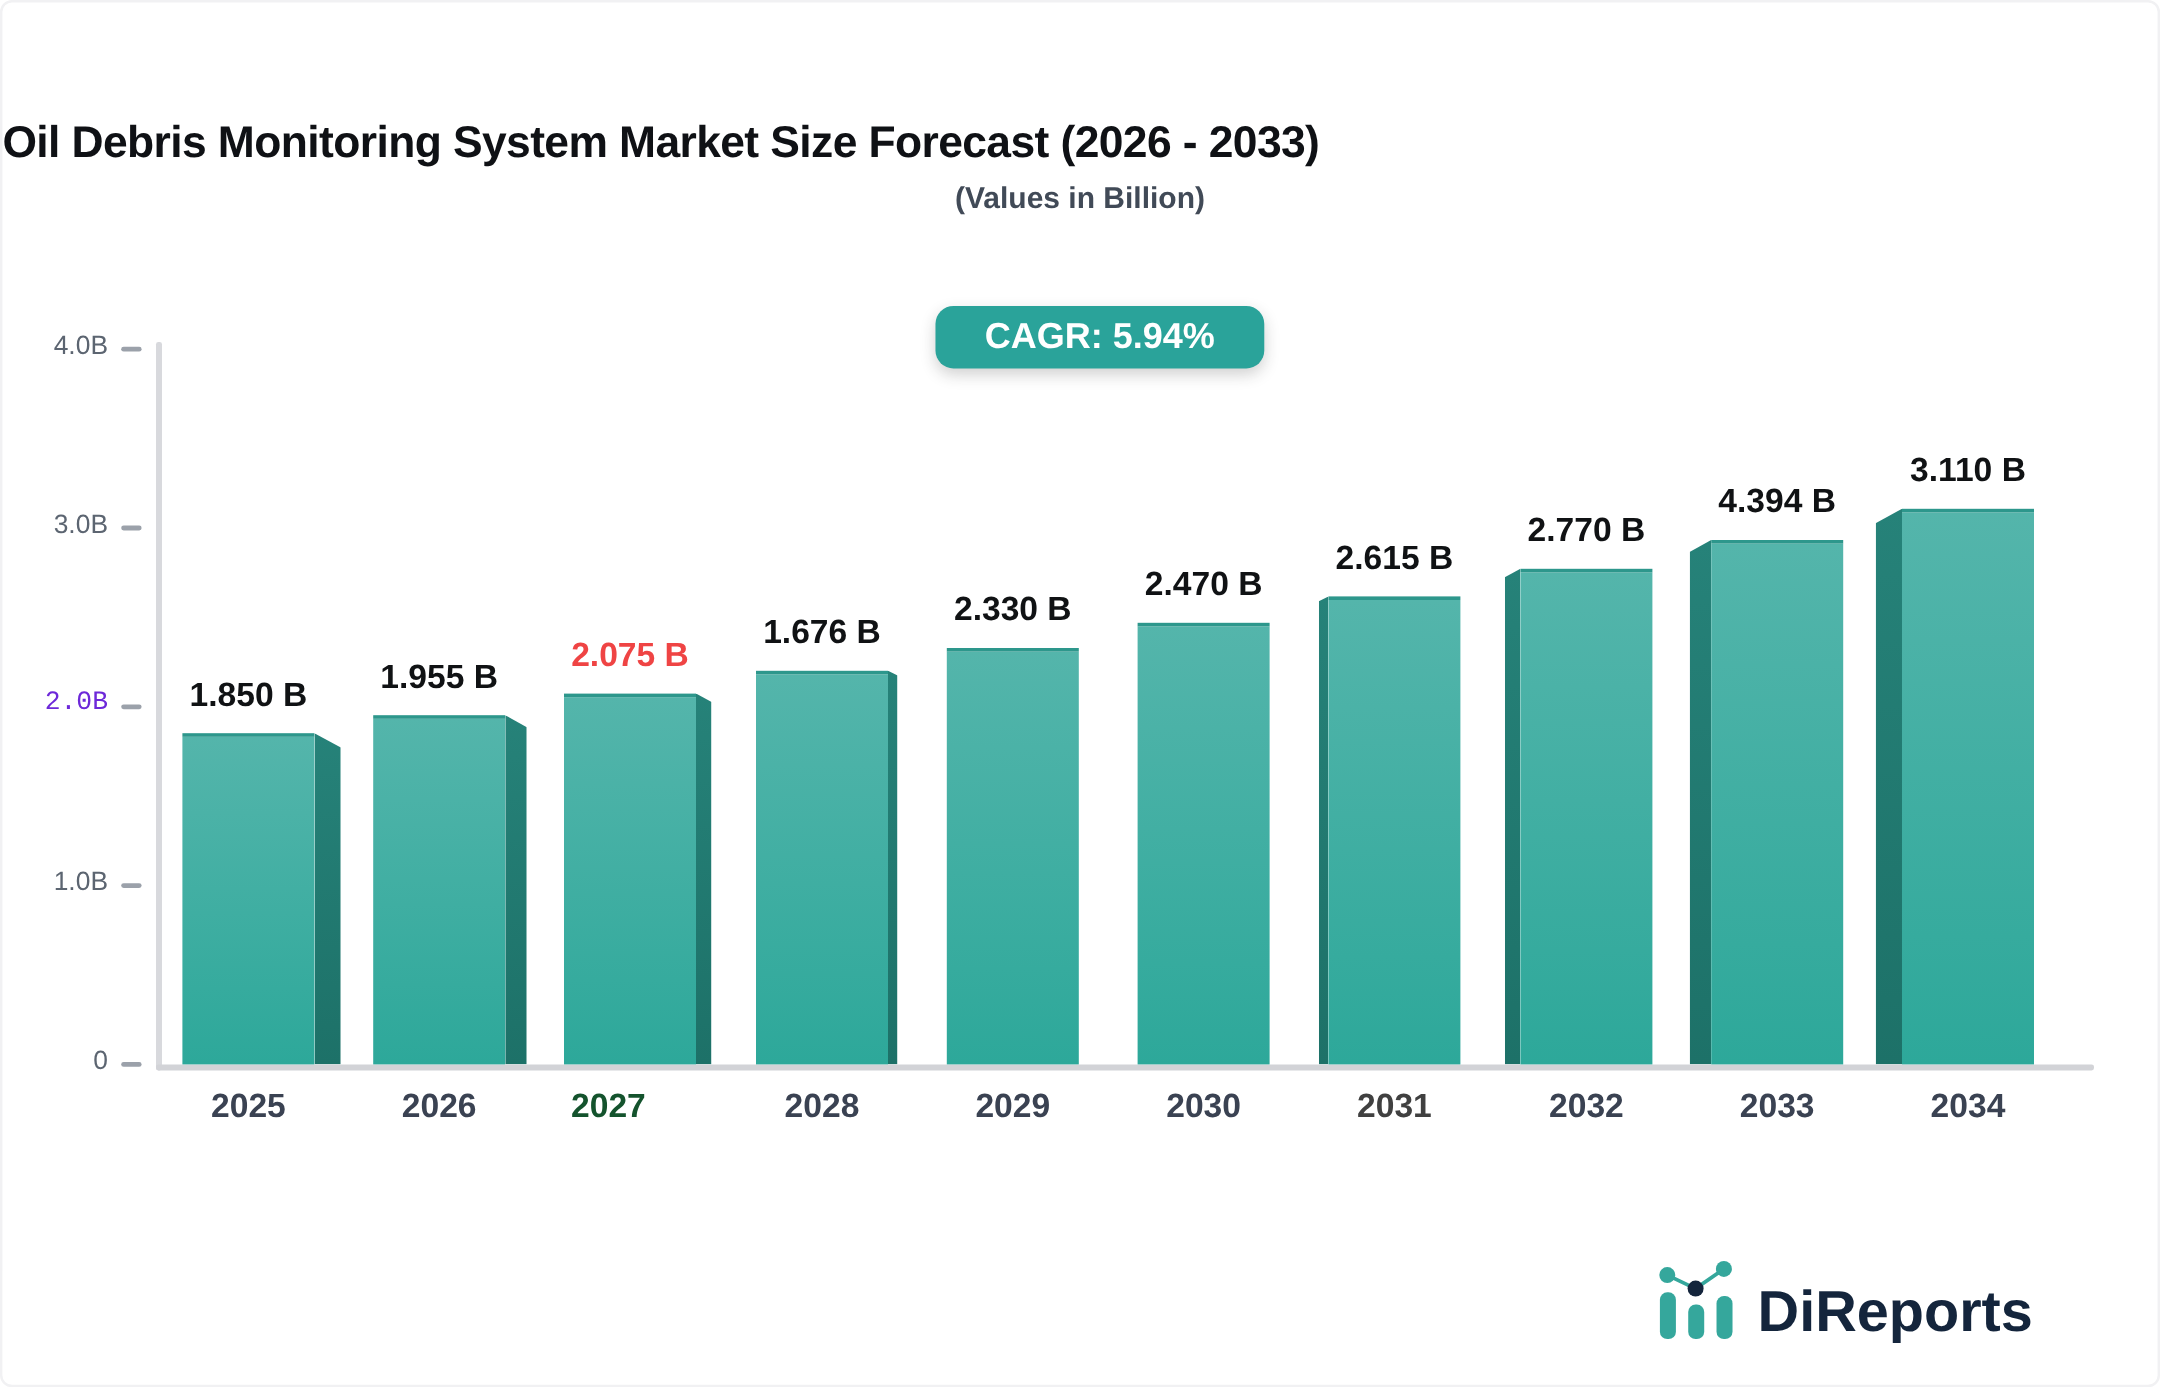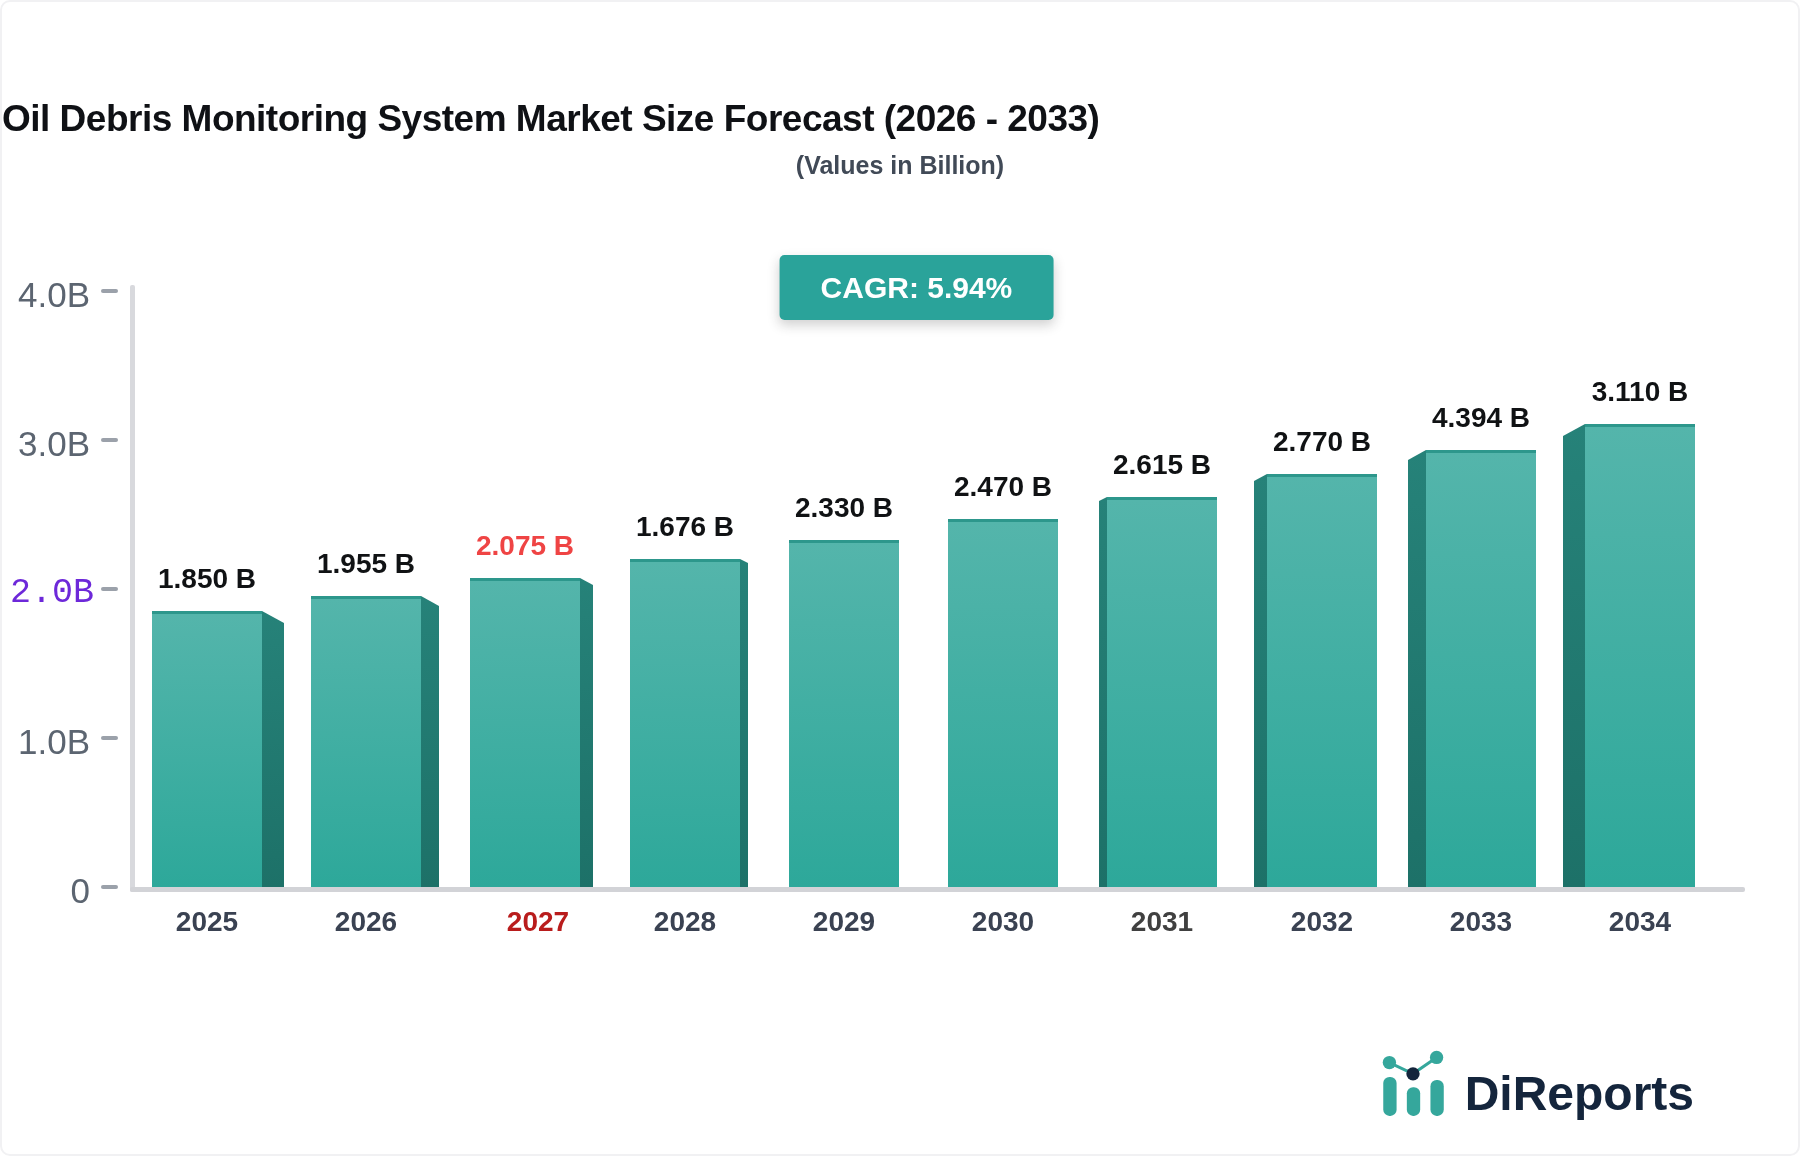--- a/index.html
+++ b/index.html
@@ -27,38 +27,38 @@
     top: 149px; left: 0; width: 100%;
     text-align: center;
     font-size: 25px;
     font-weight: bold;
     color: #414a57;
   }
   .cagr-badge {
     position: absolute;
     top: 253px; left: 50%;
     transform: translateX(-44%);
-    height: 65px;
+    height: 52px;
     padding: 0 41px;
-    border-radius: 5px;
+    border-radius: 15px;
     display: flex; align-items: center; justify-content: center;
     font-size: 30px;
     font-weight: bold;
     color: #ffffff;
     box-shadow: 0 5px 12px rgba(40,40,40,0.22);
   }
   .plot { position: absolute; inset: 0; }
   .y-axis-line { position: absolute; border-radius: 2px; }
   .x-baseline  { position: absolute; border-radius: 2px; }
   .y-tick-dash { position: absolute; height: 4px; border-radius: 2px; }
   .y-tick-label {
     position: absolute;
     width: 80px;
     text-align: right;
-    font-size: 35px;
+    font-size: 22px;
     font-weight: 500;
     color: #5c6571;
   }
   .bar-face { position: absolute; box-sizing: border-box; }
   .bar-side { position: absolute; }
   .bar-value-label {
     position: absolute;
     width: 180px;
     text-align: center;
     font-size: 28px;
@@ -120,21 +120,21 @@
       <div class="bar-face" style="left: 150px; top: 609px; width: 110px; height: 276px; background: linear-gradient(rgb(84, 181, 171), rgb(45, 168, 154)); border-top: 3px solid rgb(45, 151, 140);"></div>
       <div class="bar-value-label" style="left: 115px; top: 561px; color: rgb(16, 18, 20);">1.850 B</div>
       <div class="x-tick-label" style="left: 115px; top: 904px; color: rgb(58, 66, 82);">2025</div>
       <div class="bar-side" style="left: 419px; top: 594px; width: 18px; height: 291px; background: linear-gradient(rgb(38, 130, 121), rgb(29, 113, 104)); clip-path: polygon(0px 0px, 100% 10px, 100% 100%, 0px 100%);"></div>
       <div class="bar-face" style="left: 309px; top: 594px; width: 110px; height: 291px; background: linear-gradient(rgb(84, 181, 171), rgb(45, 168, 154)); border-top: 3px solid rgb(45, 151, 140);"></div>
       <div class="bar-value-label" style="left: 274px; top: 546px; color: rgb(16, 18, 20);">1.955 B</div>
       <div class="x-tick-label" style="left: 274px; top: 904px; color: rgb(58, 66, 82);">2026</div>
       <div class="bar-side" style="left: 578px; top: 576px; width: 13px; height: 309px; background: linear-gradient(rgb(38, 130, 121), rgb(29, 113, 104)); clip-path: polygon(0px 0px, 100% 7px, 100% 100%, 0px 100%);"></div>
       <div class="bar-face" style="left: 468px; top: 576px; width: 110px; height: 309px; background: linear-gradient(rgb(84, 181, 171), rgb(45, 168, 154)); border-top: 3px solid rgb(45, 151, 140);"></div>
       <div class="bar-value-label" style="left: 433px; top: 528px; color: #ef4444;">2.075 B</div>
-      <div class="x-tick-label" style="left: 446px; top: 904px; color: #b91c1c;">2027</div>
+      <div class="x-tick-label" style="left: 415px; top: 904px; color: #14532d;">2027</div>
       <div class="bar-side" style="left: 738px; top: 557px; width: 8px; height: 328px; background: linear-gradient(rgb(38, 130, 121), rgb(29, 113, 104)); clip-path: polygon(0px 0px, 100% 4px, 100% 100%, 0px 100%);"></div>
       <div class="bar-face" style="left: 628px; top: 557px; width: 110px; height: 328px; background: linear-gradient(rgb(84, 181, 171), rgb(45, 168, 154)); border-top: 3px solid rgb(45, 151, 140);"></div>
       <div class="bar-value-label" style="left: 593px; top: 509px; color: rgb(16, 18, 20);">1.676 B</div>
       <div class="x-tick-label" style="left: 593px; top: 904px; color: rgb(58, 66, 82);">2028</div>
       <div class="bar-face" style="left: 787px; top: 538px; width: 110px; height: 347px; background: linear-gradient(rgb(84, 181, 171), rgb(45, 168, 154)); border-top: 3px solid rgb(45, 151, 140);"></div>
       <div class="bar-value-label" style="left: 752px; top: 490px; color: rgb(16, 18, 20);">2.330 B</div>
       <div class="x-tick-label" style="left: 752px; top: 904px; color: rgb(58, 66, 82);">2029</div>
       <div class="bar-face" style="left: 946px; top: 517px; width: 110px; height: 368px; background: linear-gradient(rgb(84, 181, 171), rgb(45, 168, 154)); border-top: 3px solid rgb(45, 151, 140);"></div>
       <div class="bar-value-label" style="left: 911px; top: 469px; color: rgb(16, 18, 20);">2.470 B</div>
       <div class="x-tick-label" style="left: 911px; top: 904px; color: rgb(58, 66, 82);">2030</div>

